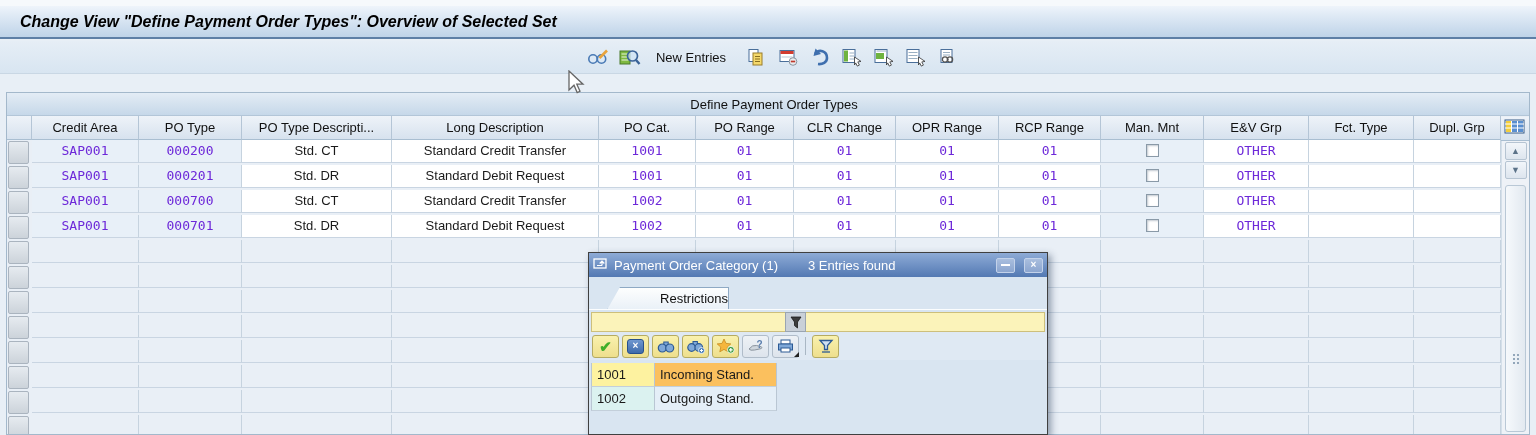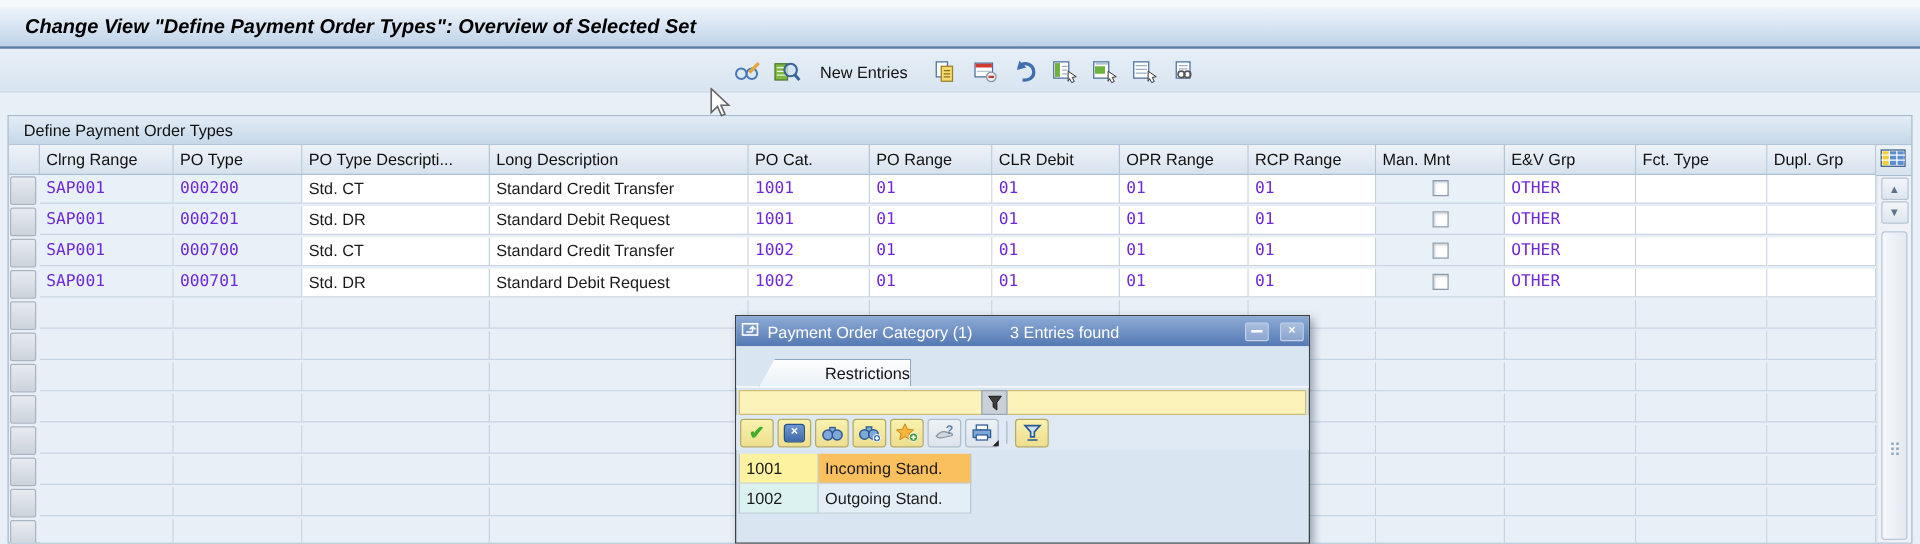--- a/index.html
+++ b/index.html
@@ -27,21 +27,21 @@
     background:linear-gradient(#e6eef6,#d8e5f1);
     border-bottom:1px solid #c9d7e4;
     display:flex; align-items:center; gap:8px; padding-left:10px;justify-content:center;
   }
   .tbicon { width:24px; height:20px; display:flex; align-items:center; justify-content:center; cursor:default; }
   .newentries { padding:0 10px 0 6px; color:#111; cursor:default; }
 
   
   .groupbox {
     position:absolute; left:6px; top:92px; width:1524px; height:343px;
-    border:1px solid #a3b8cb; background:#e9eff6; overflow:hidden;
+    border:1px solid #a3b8cb; background:#e9eff6; overflow:hidden;text-align:center;
   }
   .sectionband {
     height:23px; line-height:23px; padding-left:12px;
     background:linear-gradient(#e3ecf5,#c6d8e9);
     border-bottom:1px solid #b3c6d8; color:#111;
   }
   .trow { display:grid; grid-template-columns:25px 107px 103px 150px 207px 97px 98px 102px 103px 102px 103px 105px 105px 87px; width:1494px; }
   .hrow .hcell {
     height:24px; line-height:23px; padding:0 5px; overflow:hidden; white-space:nowrap;
     background:linear-gradient(#eef3f9,#d7e2ee);
@@ -242,27 +242,27 @@
   <svg width="20" height="26" viewBox="0 0 20 26">
     <path d="M3 1 L3 20 L8 15.2 L11.2 22.6 L14 21.3 L10.8 14.2 L17 14.2 Z" fill="#fff" stroke="#666" stroke-width="1.3"></path>
   </svg>
 </span>
 
 <div class="groupbox">
   <div class="sectionband">Define Payment Order Types</div>
 
   <div class="trow hrow">
     <div class="hcell"></div>
-    <div class="hcell">Clrng Range</div>
+    <div class="hcell">Credit Area</div>
     <div class="hcell">PO Type</div>
     <div class="hcell">PO Type Descripti...</div>
     <div class="hcell">Long Description</div>
     <div class="hcell">PO Cat.</div>
     <div class="hcell">PO Range</div>
-    <div class="hcell">CLR Debit</div>
+    <div class="hcell">CLR Change</div>
     <div class="hcell">OPR Range</div>
     <div class="hcell">RCP Range</div>
     <div class="hcell">Man. Mnt</div>
     <div class="hcell">E&amp;V Grp</div>
     <div class="hcell">Fct. Type</div>
     <div class="hcell">Dupl. Grp</div>
   </div>
 
   <div class="trow">
     <div class="selcell"></div>

